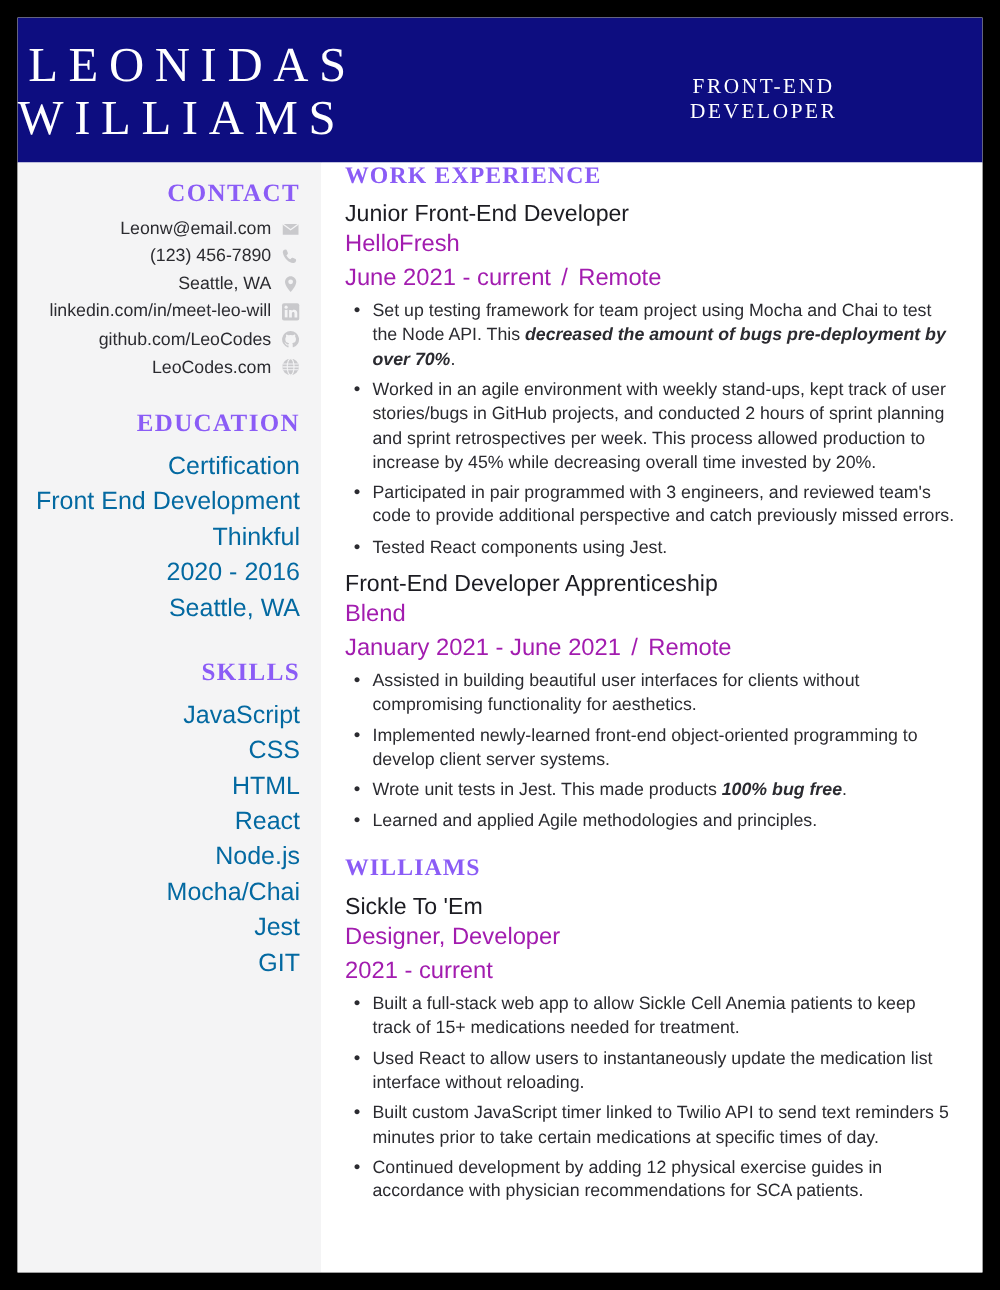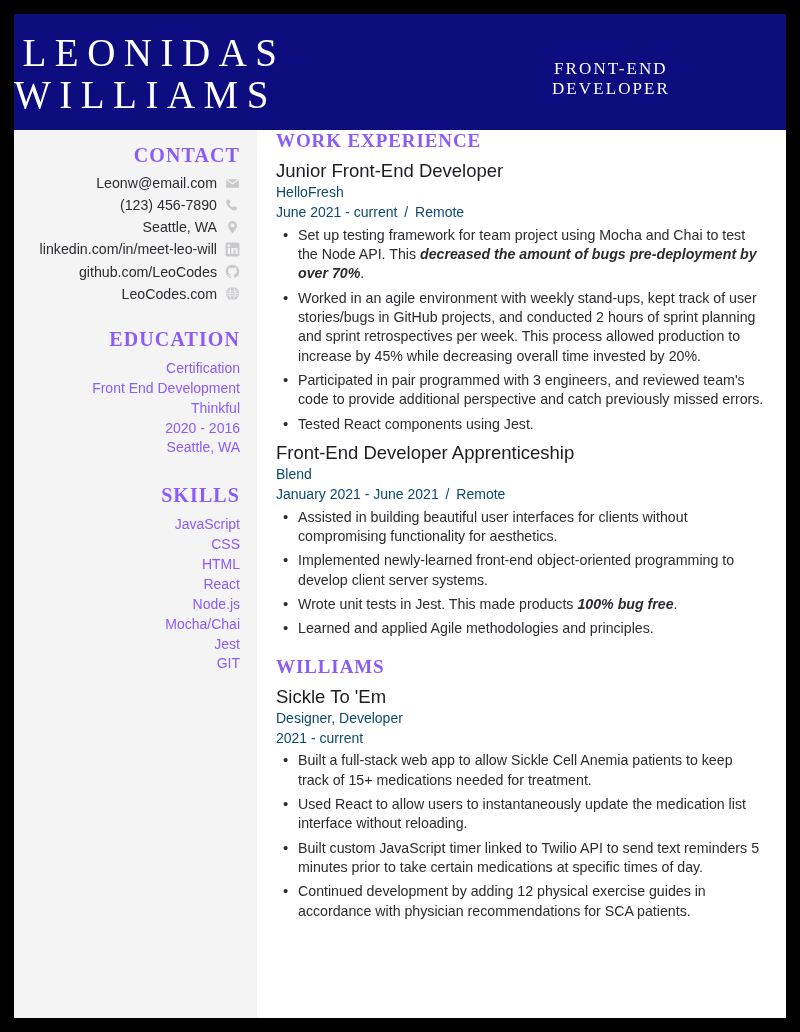--- a/index.html
+++ b/index.html
@@ -107,39 +107,39 @@
     flex: 0 0 15px;
     width: 15px;
     height: 15px;
     display: block;
     fill: #c9c9cc;
   }
 
   
   .side-block { margin-top: 8px; }
   .side-line {
-    font-size: 14px;
-    color: #8b5cf6;
+    font-size: 20px;
+    color: #0369a1;
     text-align: right;
     line-height: 1.42;
   }
   .sidebar .sec-head.edu { margin-top: 24px; }
   .sidebar .sec-head.skl { margin-top: 26px; }
 
   
   .entry { margin-top: 7px; }
   .entry-title {
     font-size: 18.5px;
     color: #1c1c22;
     line-height: 1.3;
     font-weight: 400;
   }
   .entry-org, .entry-meta {
-    font-size: 14px;
-    color: #0c4a6e;
+    font-size: 19px;
+    color: #a21caf;
     line-height: 1.42;
   }
   .entry-meta .sep { padding: 0 3px; }
 
   ul.bullets {
     list-style: none;
     margin: 3px 0 0 0;
     padding: 0;
   }
   ul.bullets li {

